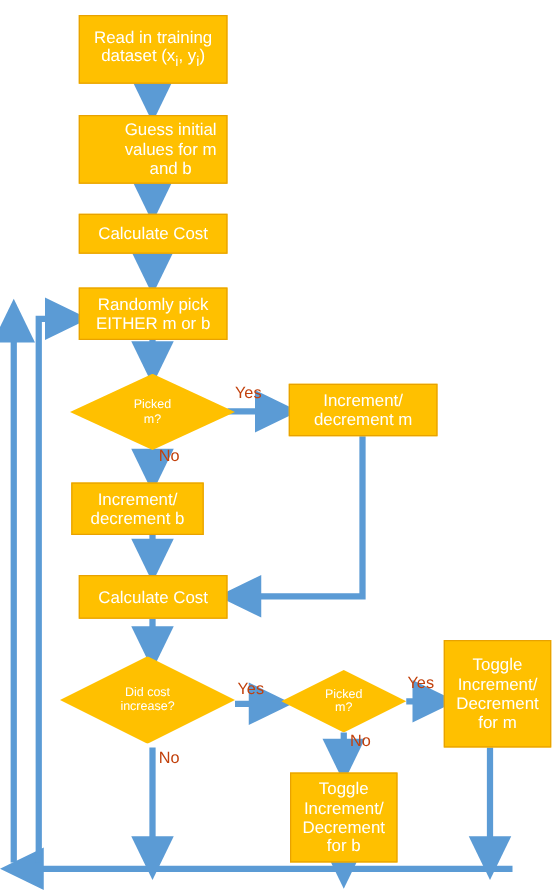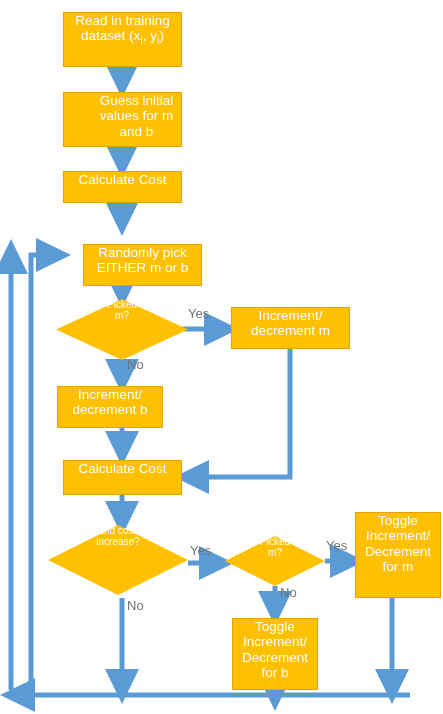--- a/index.html
+++ b/index.html
@@ -22,20 +22,21 @@
     position: absolute;
     left: 0;
     top: 0;
     width: 443px;
     height: 714px;
   }
   .node {
     position: absolute;
     box-sizing: border-box;
     display: flex;
+    align-items: center;
     justify-content: center;
     text-align: center;
     color: #ffffff;
     line-height: 1.14;
     z-index: 3;
   }
   .node .txt {
     display: block;
     width: 100%;
     padding: 0 3px;
@@ -61,21 +62,21 @@
     -webkit-clip-path: polygon(50% 0%, 100% 50%, 50% 100%, 0% 50%);
     clip-path: polygon(50% 0%, 100% 50%, 50% 100%, 0% 50%);
     z-index: 0;
   }
   .decision .txt {
     position: relative;
     z-index: 1;
   }
   .edge-label {
     position: absolute;
-    color: #737373;
+    color: #c2410c;
     font-size: 13px;
     font-family: "Liberation Sans", sans-serif;
     z-index: 4;
     white-space: nowrap;
   }
 </style>
 </head>
 <body>
 
 <div id="canvas">
@@ -132,21 +133,21 @@
   <div class="node process" style="left:63px; top:92px; width:119px; height:55px;padding-left:28px;">
     <span class="txt">Guess initial
 values for m
 and b</span>
   </div>
 
   <div class="node process" style="left:63px; top:171px; width:119px; height:32px;">
     <span class="txt">Calculate Cost</span>
   </div>
 
-  <div class="node process" style="left:63px; top:244px; width:119px; height:42px;margin-left:20px;">
+  <div class="node process" style="left:63px; top:230px; width:119px; height:42px;">
     <span class="txt">Randomly pick
 EITHER m or b</span>
   </div>
 
   <div class="node decision" style="left:56px; top:299px; width:132px; height:61px;">
     <span class="dia"></span>
     <span class="txt">Picked
 m?</span>
   </div>
 

